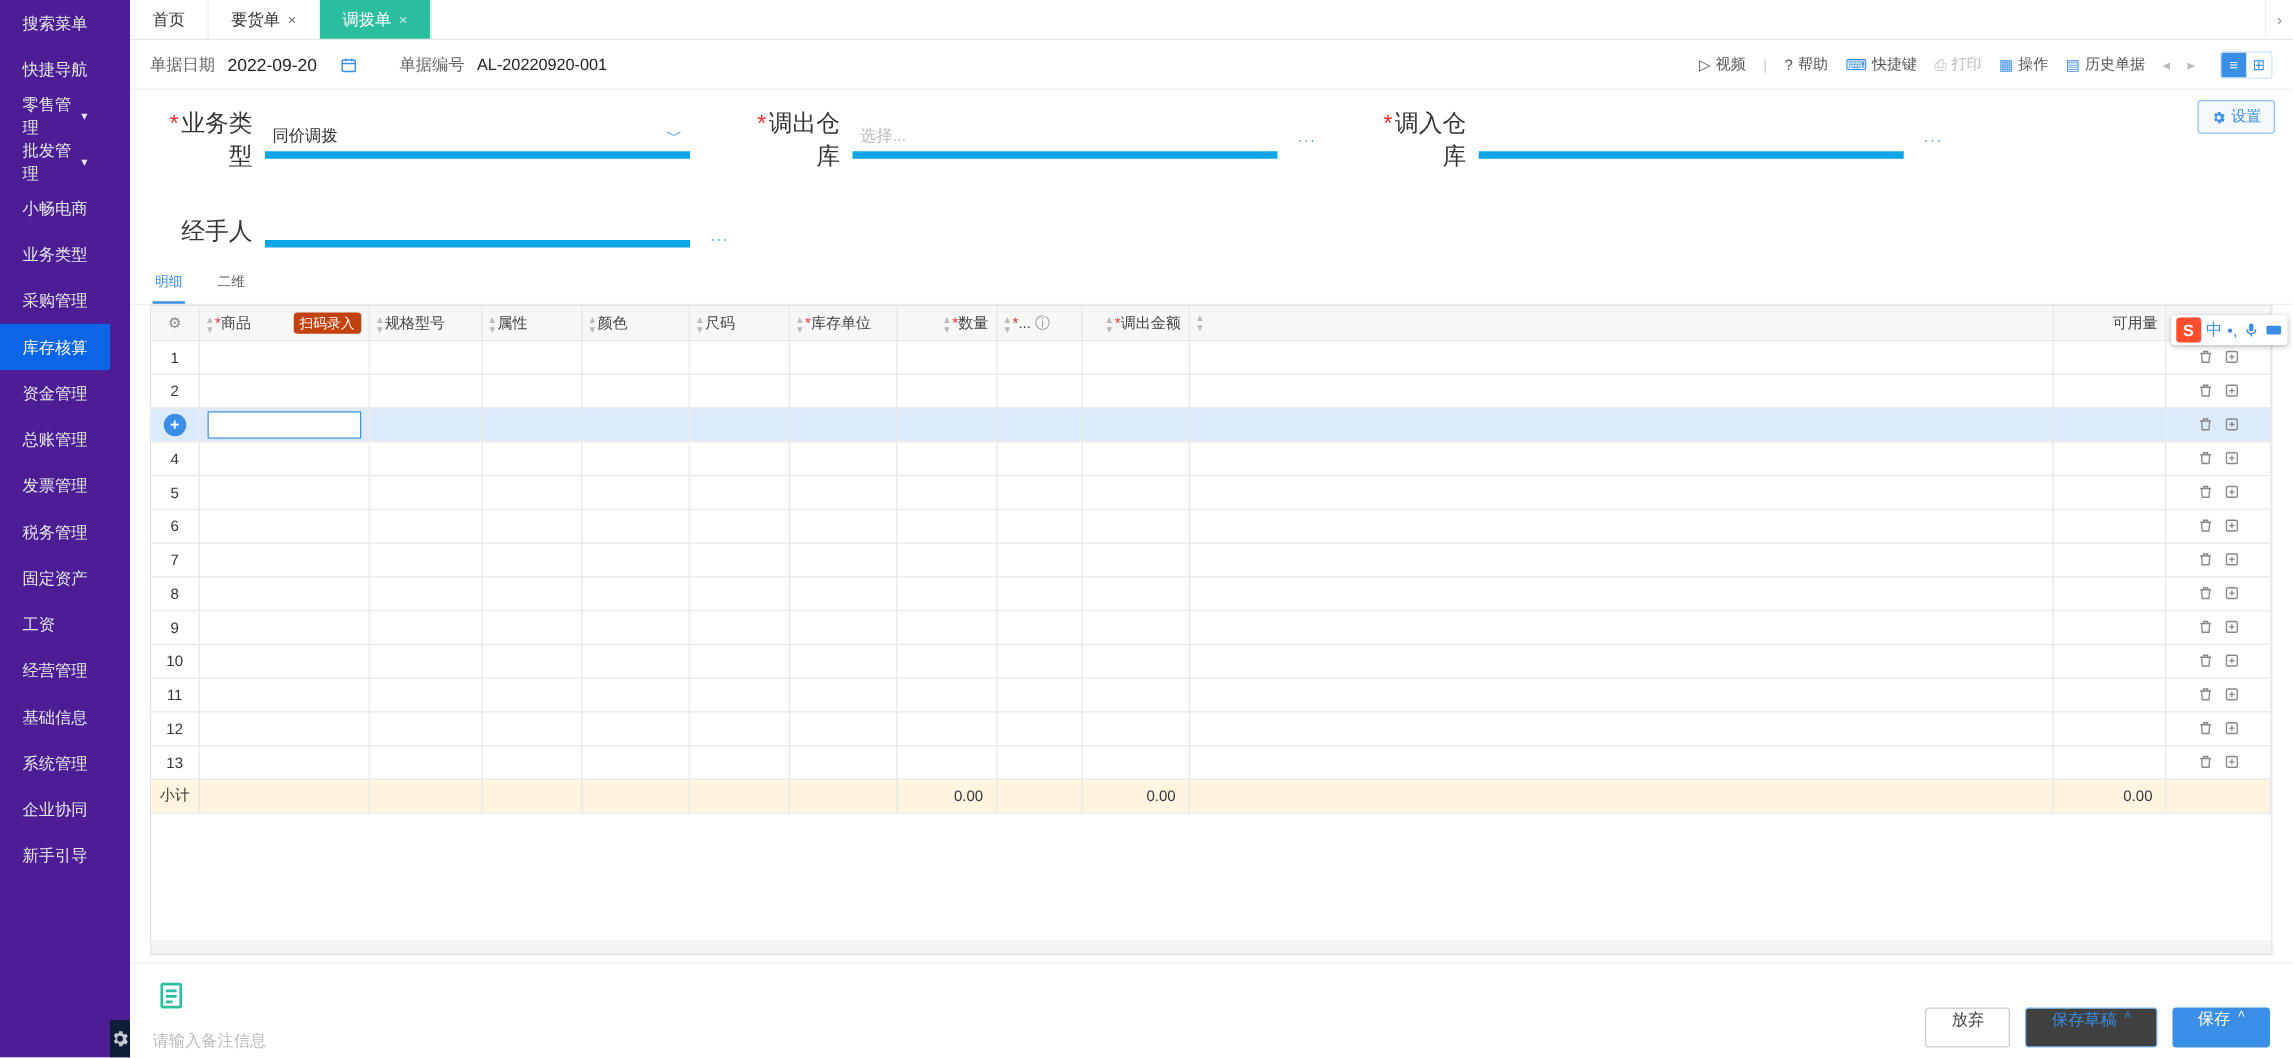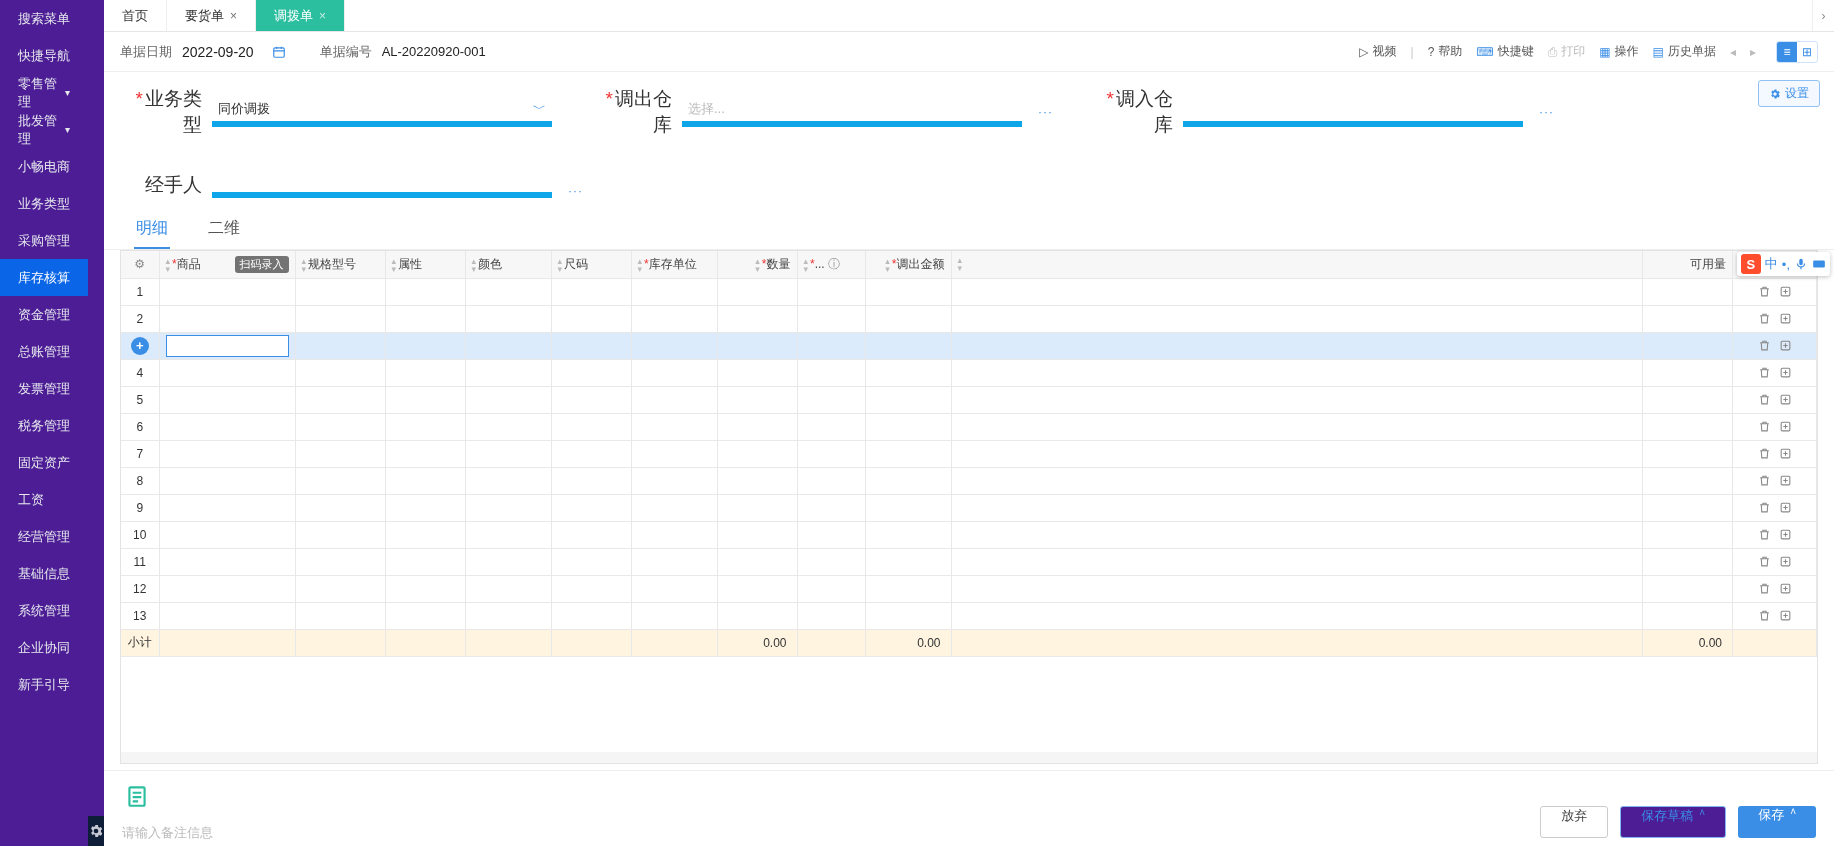--- a/index.html
+++ b/index.html
@@ -39,56 +39,56 @@
 .form-label { width: 80px; text-align: right; color: #333; font-size: 19px; }
 .form-label .req { color: #e33; margin-right: 2px; }
 .form-input { height: 30px; border: none; border-bottom: 6px solid #0ea5e9; min-width: 340px; padding: 0 6px; font-size: 13px; outline: none; }
 .form-input.select { display:flex; align-items:center; justify-content:space-between; cursor:pointer; }
 .form-input.placeholder { color: #bbb; }
 .ellipsis-btn { color:#3a8ee6; cursor:pointer; margin-left:6px; letter-spacing:1px; }
 .settings-btn { position:absolute; right:14px; top:8px; border:1px solid #8fc1f5; color:#3a8ee6; background:#f3f9ff; padding:4px 10px; border-radius:3px; cursor:pointer; display:inline-flex; align-items:center; gap:4px; }
 
 
 .detail-tabs { display:flex; gap: 24px; padding: 0 18px; border-bottom:1px solid #eee; margin-top:8px; }
-.detail-tab { padding: 8px 2px; cursor:pointer; font-size:16px; color:#555;margin-left:12px; }
+.detail-tab { padding: 8px 2px; cursor:pointer; font-size:11px; color:#555; }
 .detail-tab.active { color:#3a8ee6; border-bottom:2px solid #3a8ee6; }
 
 
 .table-wrap { flex:1; overflow:hidden; padding: 0 16px; display:flex; flex-direction:column; }
 .grid { border:1px solid #e3e3e3; border-bottom:none; flex:1; overflow:auto; }
 table { border-collapse: collapse; width: 100%; table-layout: fixed; }
 th, td { border-right:1px solid #e8e8e8; border-bottom:1px solid #e8e8e8; height:27px; font-size:12px; padding:0 6px; text-align:left; background:#fff; }
 th { background:#f7f7f7; color:#444; font-weight:normal; white-space:nowrap; }
 th .sort { color:#bbb; margin-right:2px; display:inline-block; line-height:8px; font-size:9px; vertical-align:middle; }
 th .req { color:#e33; }
 .col-num { width:38px; text-align:center; }
 .col-prod { width:136px; }
 .col-ops { width:84px; text-align:center; }
-.scan-badge { background:#737373; color:#fff; padding:1px 5px; border-radius:3px; font-size:11px; float:right; }
+.scan-badge { background:#c2410c; color:#fff; padding:1px 5px; border-radius:3px; font-size:11px; float:right; }
 tr.active-row td { background:#dcebfb; }
 tr.active-row td.col-num { background:#dcebfb; }
 .addrow-btn { width:18px; height:18px; border-radius:50%; background:#3a8ee6; color:#fff; display:inline-flex; align-items:center; justify-content:center; font-size:13px; font-weight:bold; cursor:pointer; }
 .cell-input { width:100%; height:22px; border:1px solid #3a8ee6; outline:none; padding:0 4px; background:#fff; }
 .op-icons { display:flex; gap:8px; justify-content:center; color:#888; }
 .op-icons span { cursor:pointer; }
 tr.subtotal td { background:#fff4e0; font-weight:normal; }
 tr.subtotal td.num-r { text-align:right; padding-right:10px; }
 .hscroll { height:12px; border:1px solid #e3e3e3; border-top:none; background:#f5f5f5; margin-bottom:6px; }
 
 
 .remarks { display:flex; align-items:flex-start; gap:14px; padding: 10px 18px 6px 18px; border-top:1px solid #eee;flex-direction:column; }
 .remarks-icon { width:30px; height:30px; display:flex; flex-direction:column; align-items:center; justify-content:center; color:#2bbfa0; }
 .remarks-input { flex:1; border:none; outline:none; font-size:13px; color:#333; }
 .remarks-input::placeholder { color:#bbb; }
 
 
 .footer { position:absolute; bottom:8px; right:18px; display:flex; gap:12px; }
 .btn { height:32px; padding:0 20px; border-radius:3px; display:flex; align-items:flex-start; gap:6px; cursor:pointer; font-size:13px; }
 .btn-default { border:1px solid #ccc; background:#fff; color:#444; }
-.btn-outline { border:1px solid #7fb8f0; background:#4c1d95; color:#3a8ee6; }
+.btn-outline { border:1px solid #7fb8f0; background:#404040; color:#3a8ee6; }
 .btn-primary { background:#3a8ee6; color:#fff; }
 .btn .caret-up { font-size:10px; }
 
 
 .ime { position:absolute; right:4px; top:252px; display:flex; align-items:center; gap:4px; background:#fff; padding:2px 4px; box-shadow:0 1px 4px rgba(0,0,0,.25); border-radius:3px; }
 .ime .logo { width:20px; height:20px; background:#ff4d2e; color:#fff; border-radius:3px; display:flex; align-items:center; justify-content:center; font-weight:bold; font-size:13px; }
 .ime span { font-size:13px; color:#3a8ee6; cursor:pointer; }
 
 svg { display:block; }
 </style>

